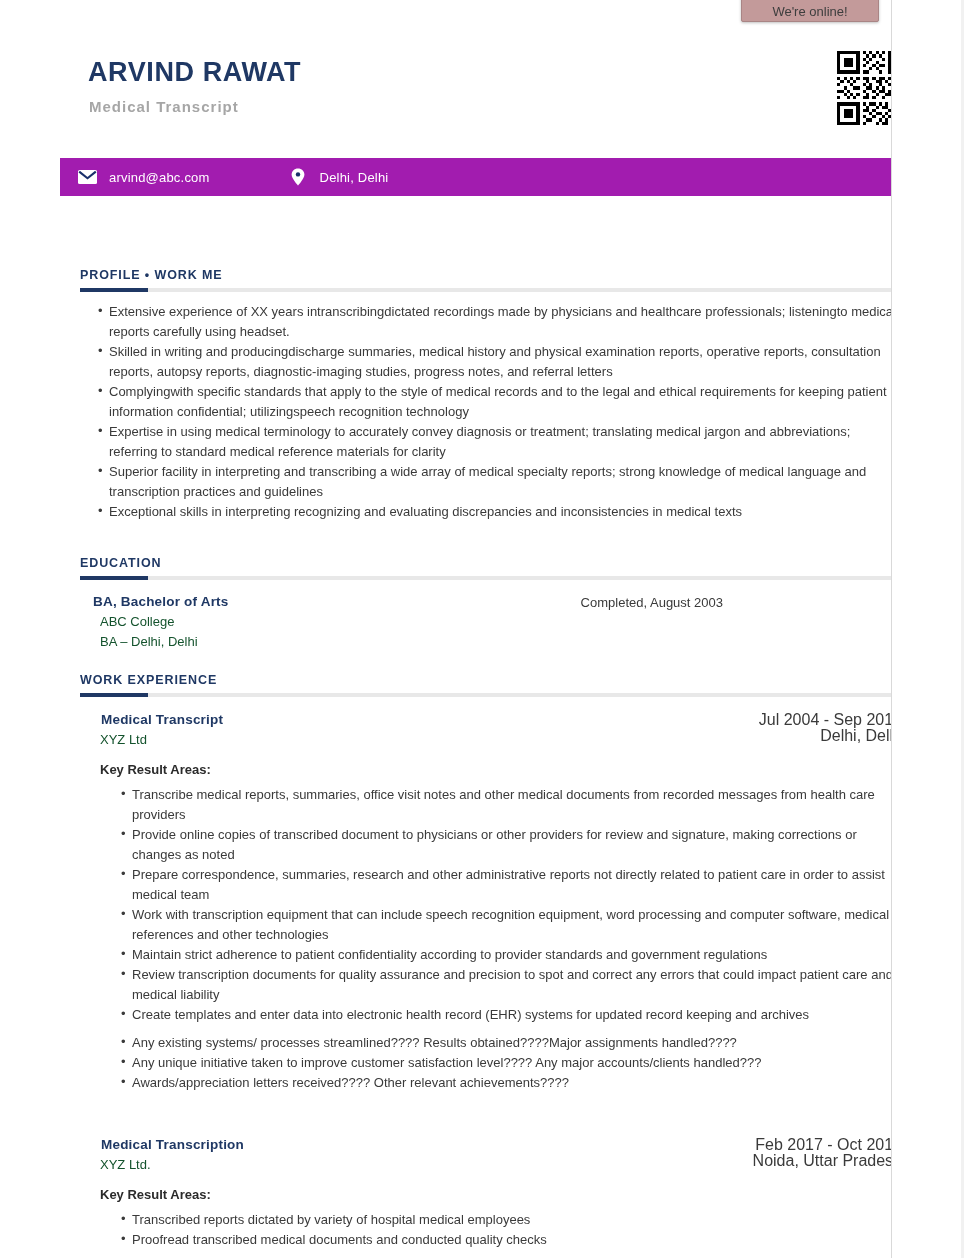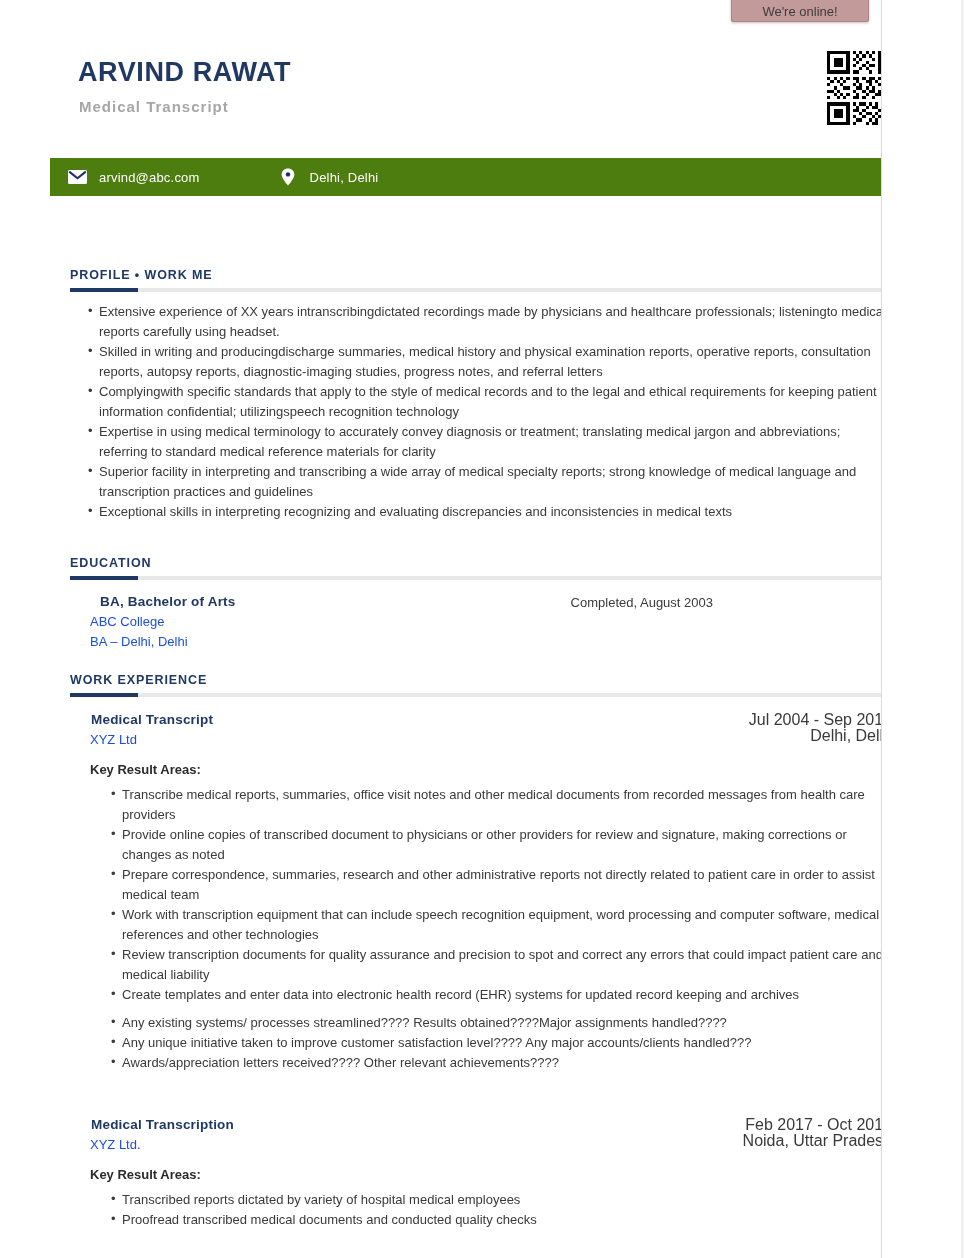--- a/index.html
+++ b/index.html
@@ -11,21 +11,21 @@
     width: 964px;
     height: 1258px;
     font-family: "Liberation Sans", sans-serif;
     overflow: hidden;
     position: relative;
   }
 
   
   .page {
     position: absolute;
-    left: 2px; top: 0;
+    left: 12px; top: 0;
     width: 880px;
     height: 1258px;
     background: #ffffff;
     border-right: 1px solid #d9d9d9;
     box-sizing: border-box;
     overflow: hidden;
   }
   .outer-bg {
     position: absolute;
     left: 961px; top: 0;
@@ -92,21 +92,21 @@
   }
   .qr-wrap svg { display: block; }
 
   
   .contact-bar {
     position: absolute;
     left: 48px;
     top: 158px;
     width: 862px;
     height: 38px;
-    background: #4d7c0f;
+    background: #a21caf;
     display: flex;
     align-items: center;
     color: #ffffff;
     font-size: 13px;
   }
   .contact-item {
     display: flex;
     align-items: center;
     height: 100%;
   }
@@ -210,21 +210,21 @@
   .entry-title {
     font-size: 13.5px;
     font-weight: bold;
     color: #1f3864;
     letter-spacing: .2px;
     margin-bottom: 3px;
   }
   .entry-sub {
     font-size: 13px;
     line-height: 20px;
-    color: #1d4ed8;
+    color: #14532d;
   }
   .sub-head {
     font-size: 13px;
     font-weight: bold;
     color: #2b2b2b;
     margin-top: 12px;
   }
   ul.job-bullets {
     list-style: none;
     margin: 8px 0 0 0;
@@ -449,21 +449,21 @@
       </ul>
     </div>
 
     <div class="block" style="margin-top:34px;">
       <div class="section-head">
         <span class="section-title">EDUCATION</span>
         <div class="section-rule"></div>
       </div>
       <div class="entry" style="margin-top:14px;">
         <div class="entry-left">
-          <div class="entry-title" style="margin-left:30px;">BA, Bachelor of Arts</div>
+          <div class="entry-title" style="margin-left:13px;">BA, Bachelor of Arts</div>
           <div class="entry-sub" style="margin-left:20px;">ABC College</div>
           <div class="entry-sub" style="margin-left:20px;">BA – Delhi, Delhi</div>
         </div>
         <div class="entry-right edu">Completed, August 2003</div>
       </div>
     </div>
 
     <div class="block" style="margin-top:21px;">
       <div class="section-head">
         <span class="section-title">WORK EXPERIENCE</span>
@@ -479,20 +479,21 @@
           <div>Jul 2004 - Sep 2018</div>
           <div>Delhi, Delhi</div>
         </div>
       </div>
       <div class="sub-head" style="margin-left:20px;">Key Result Areas:</div>
       <ul class="job-bullets">
         <li>Transcribe medical reports, summaries, office visit notes and other medical documents from recorded messages from health care providers</li>
         <li>Provide online copies of transcribed document to physicians or other providers for review and signature, making corrections or changes as noted</li>
         <li>Prepare correspondence, summaries, research and other administrative reports not directly related to patient care in order to assist medical team</li>
         <li>Work with transcription equipment that can include speech recognition equipment, word processing and computer software, medical references and other technologies</li>
+        <li>Maintain strict adherence to patient confidentiality according to provider standards and government regulations</li>
         <li>Review transcription documents for quality assurance and precision to spot and correct any errors that could impact patient care and medical liability</li>
         <li>Create templates and enter data into electronic health record (EHR) systems for updated record keeping and archives</li>
       </ul>
       <ul class="job-bullets">
         <li>Any existing systems/ processes streamlined???? Results obtained????Major assignments handled????</li>
         <li>Any unique initiative taken to improve customer satisfaction level???? Any major accounts/clients handled???</li>
         <li>Awards/appreciation letters received???? Other relevant achievements????</li>
       </ul>
 
       <div class="entry" style="margin-top:44px;">

